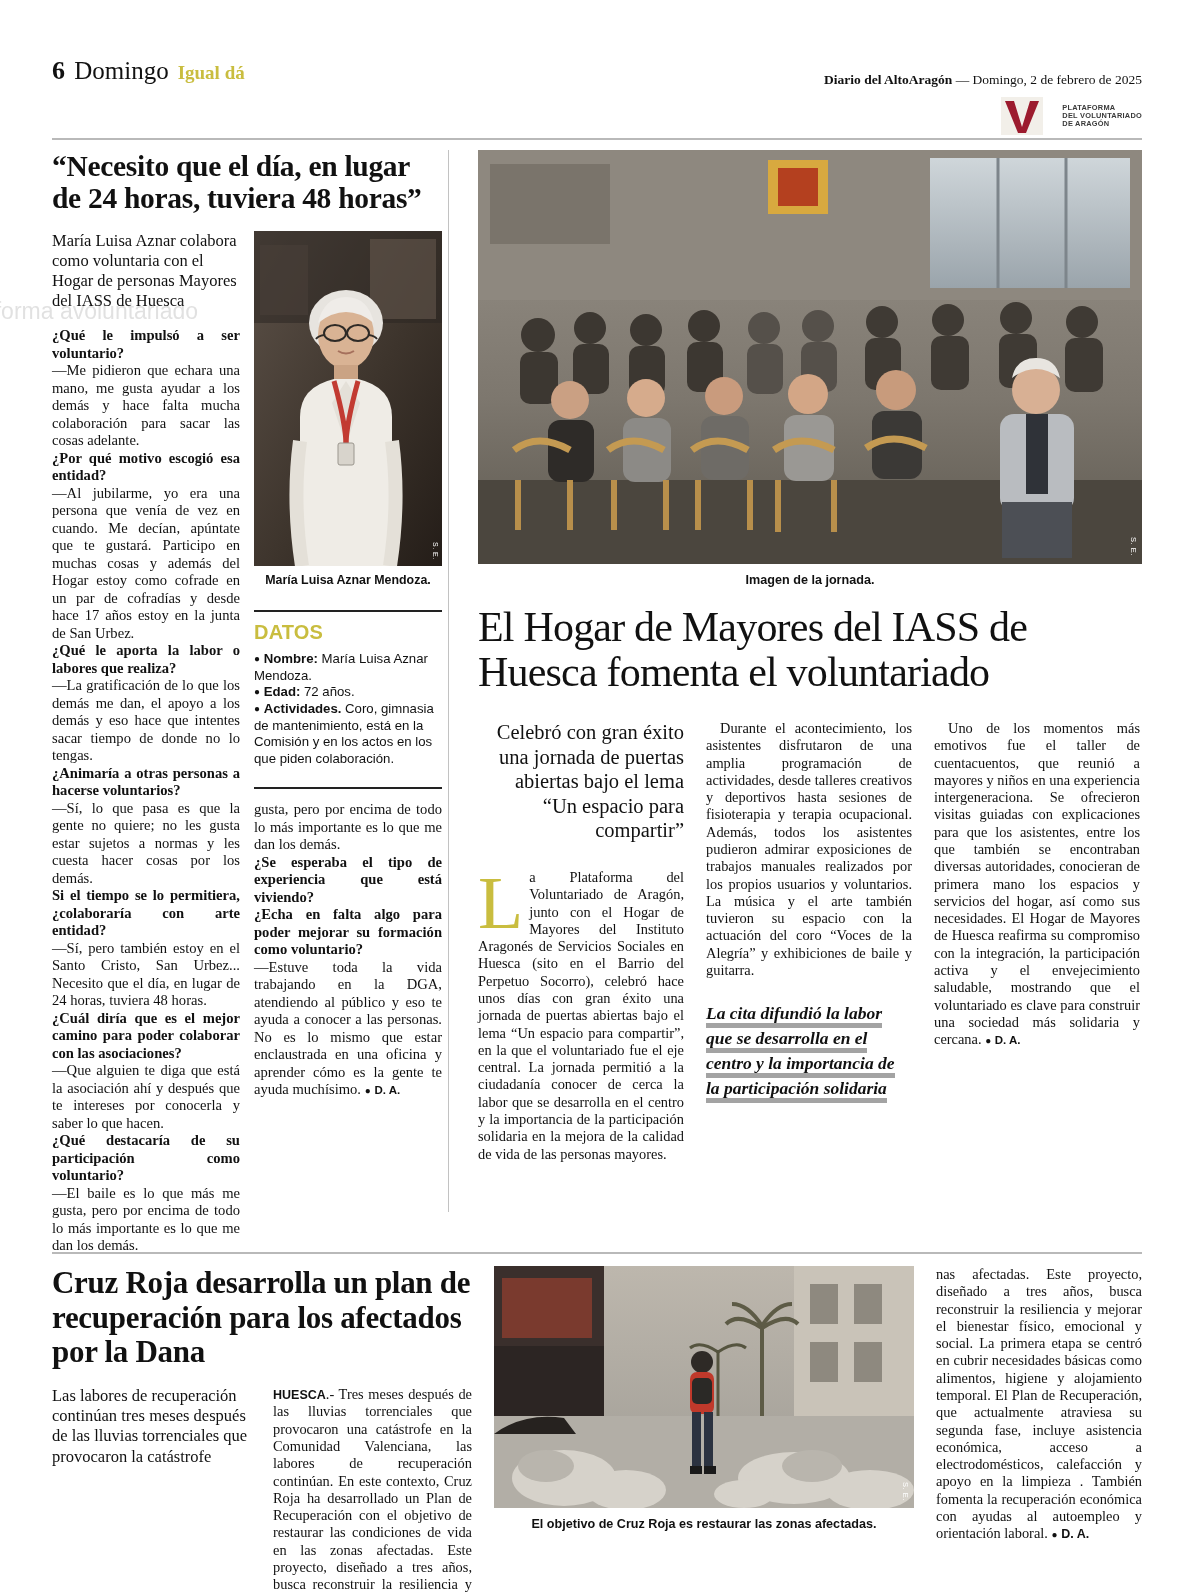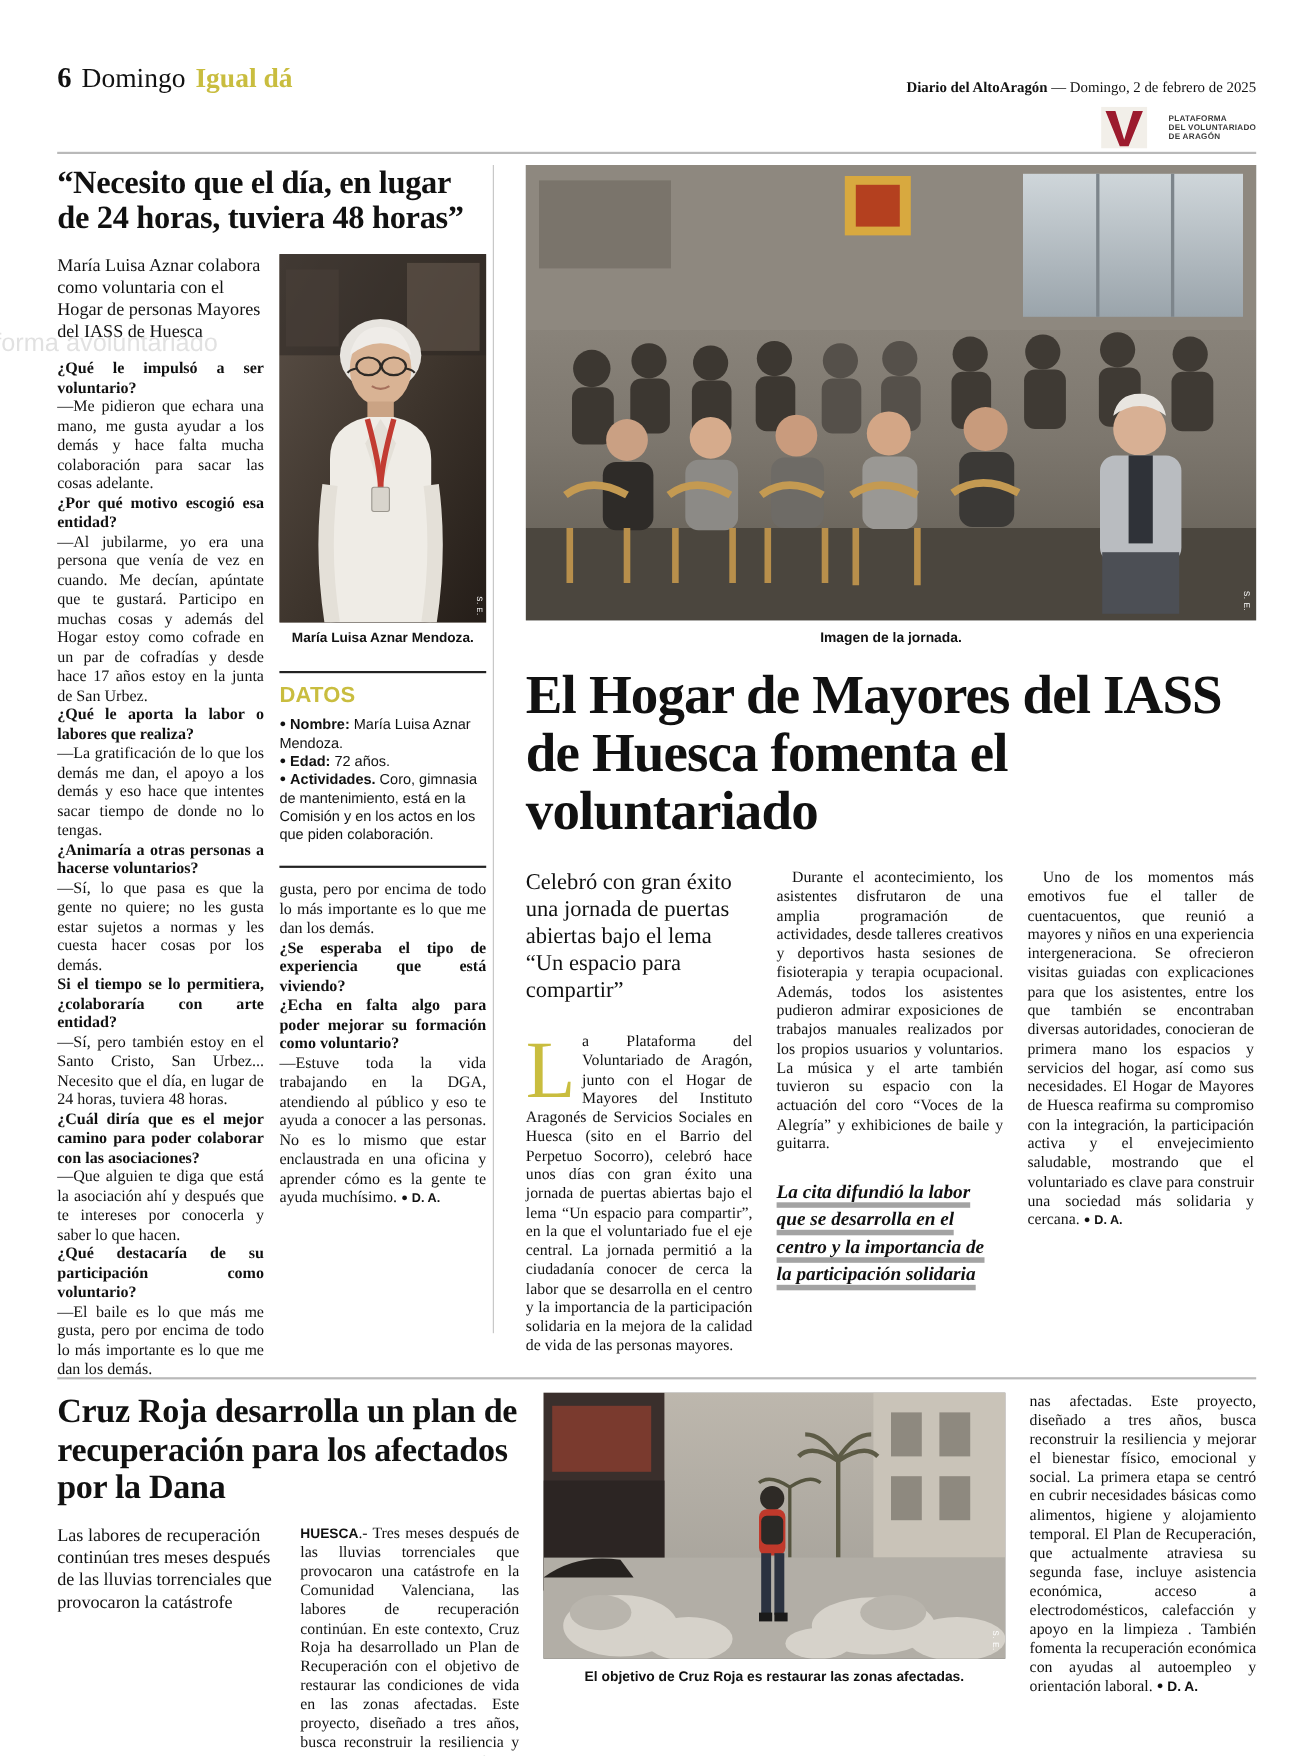--- a/index.html
+++ b/index.html
@@ -14,21 +14,21 @@
   }
   .page { position:relative; width:1194px; height:1596px; padding:0; }
 
   
   .masthead {
     position:absolute; left:52px; top:56px; right:52px; height:76px;
   }
   .folio-left { position:absolute; left:0; top:0; display:flex; align-items:baseline; gap:9px; }
   .folio-num { font-size:26px; font-weight:bold; letter-spacing:.2px; }
   .folio-section { font-size:25px; font-weight:400; }
-  .folio-kicker { font-size:25px; font-weight:bold; color:#c9bd3f; }
+  .folio-kicker { font-size:19px; font-weight:bold; color:#c9bd3f; }
 
   .masthead-right { position:absolute; right:0; top:16px; text-align:right; }
   .masthead-line { font-size:13.5px; white-space:nowrap; }
   .masthead-line .bold { font-weight:bold; }
 
   .pv-logo { margin-top:9px; display:flex; align-items:center; justify-content:flex-end; gap:19px; }
   .pv-mark { width:42px; height:38px; position:relative; }
   .pv-text { text-align:left; line-height:1.12; }
   .pv-text div { font-family:"Liberation Sans", sans-serif; font-size:7.4px; font-weight:bold; letter-spacing:.25px; color:#3a3a3a; }
 
@@ -91,27 +91,27 @@
   }
   .lead-photo .credit {
     position:absolute; right:4px; bottom:8px; color:#fff; font-size:7.5px;
     font-family:"Liberation Sans", sans-serif; writing-mode:vertical-rl; letter-spacing:.5px;
   }
   .photo-cap {
     font-family:"Liberation Sans", sans-serif; font-size:12.6px; font-weight:bold;
     text-align:center; margin-top:9px;
   }
   .ms-headline {
-    font-size:50px; line-height:1.06; font-weight:700; letter-spacing:-.8px;
+    font-size:42px; line-height:1.06; font-weight:400; letter-spacing:-.8px;
     margin:18px 0 0 0;
   }
   .ms-cols { display:flex; gap:22px; margin-top:26px; }
   .ms-col { width:206px; }
   .ms-subhead {
-    font-size:20.5px; line-height:1.2; margin:0;
+    font-size:20.5px; line-height:1.2; margin:0;text-align:right;
   }
   .ms-body { font-size:14.4px; line-height:1.2; text-align:justify; }
   .ms-body p { margin:0; }
   .ms-body p.indent { text-indent:14px; }
   .dropcap {
     float:left; font-size:74px; line-height:.78; font-weight:400;
     color:#c9bd3f; margin:6px 6px 0 0;
   }
   .pullquote {
     font-style:italic; font-weight:bold; font-size:17.5px; line-height:1.42;

